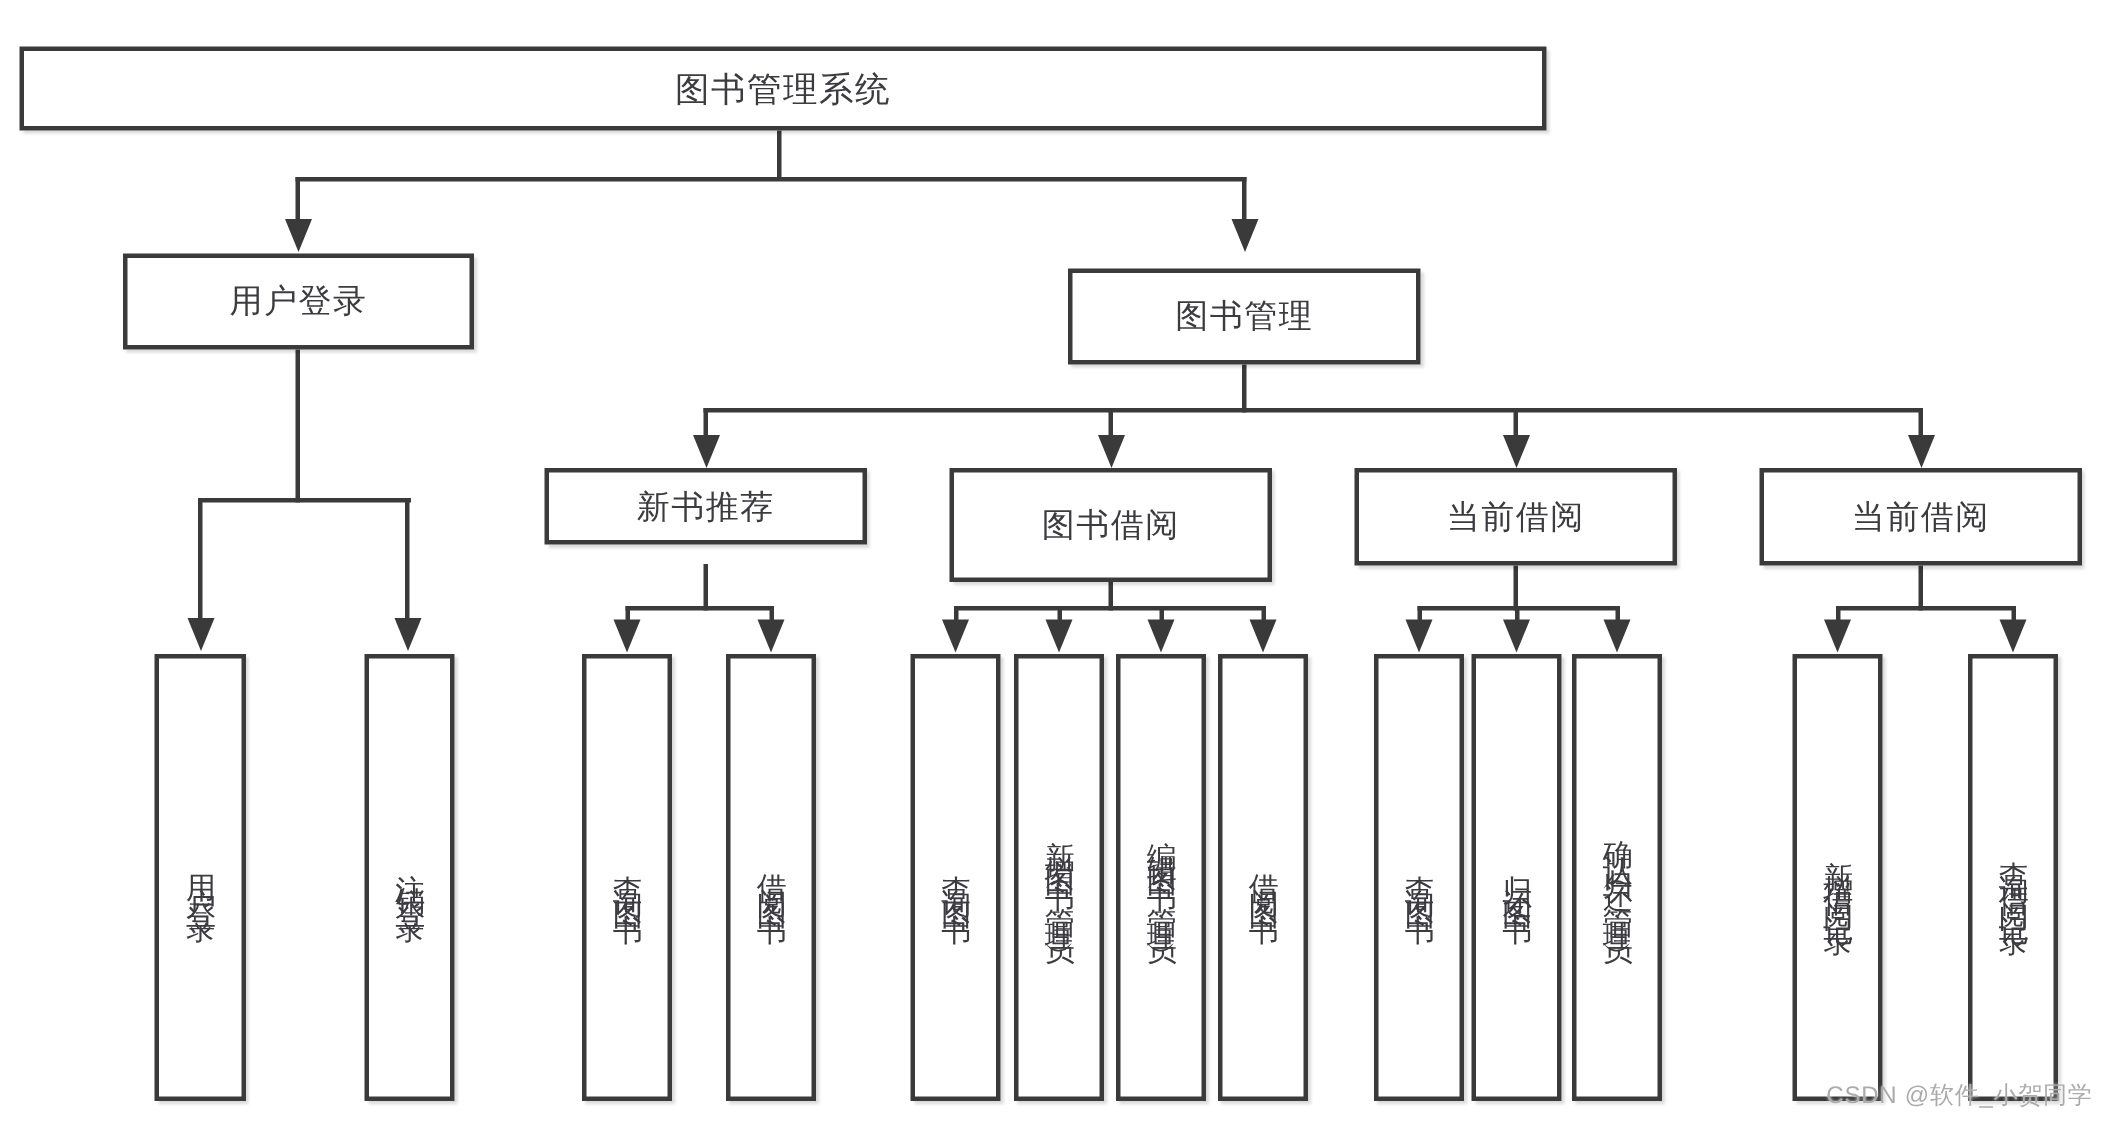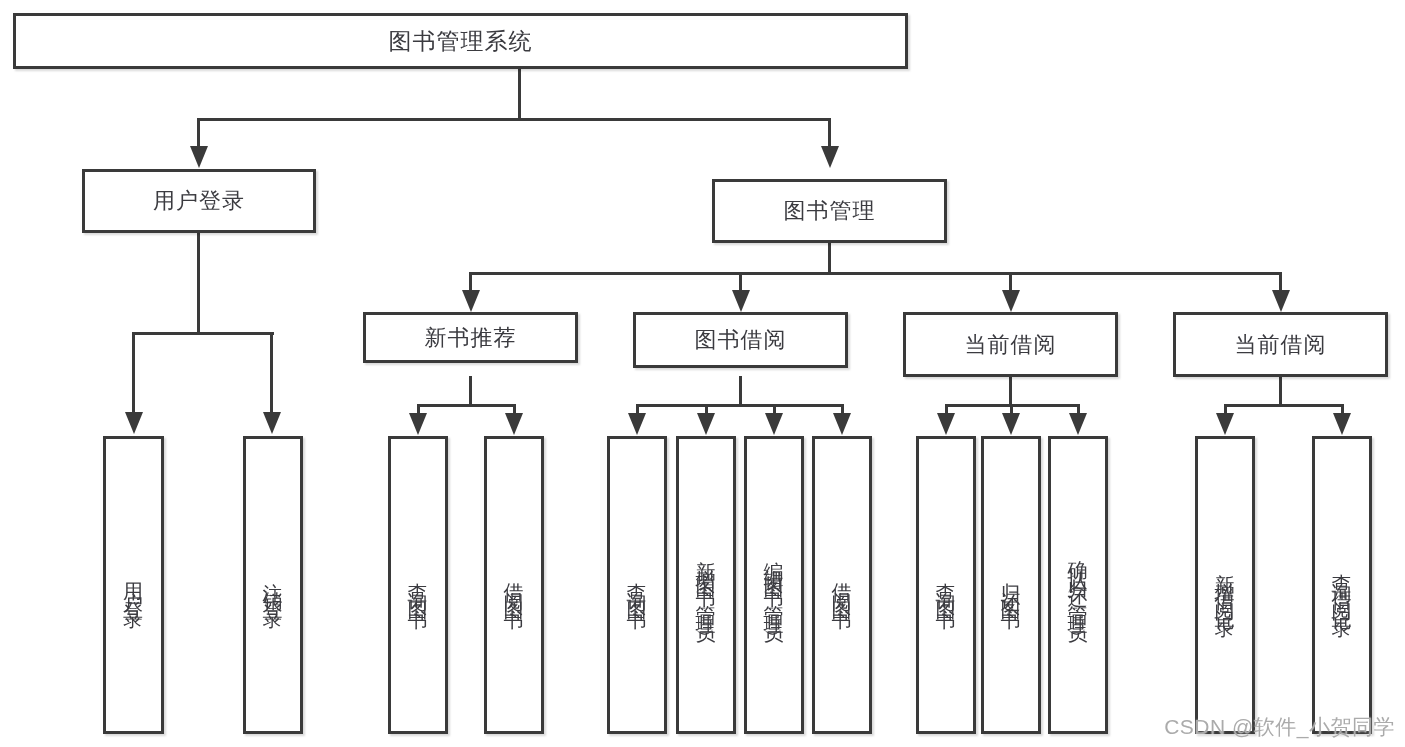--- a/index.html
+++ b/index.html
@@ -33,21 +33,21 @@
   .lh{height:3px;}
   .lv{width:3px;}
   .ah{
     position:absolute;width:0;height:0;z-index:1;
     border:0 solid transparent;
     border-left-width:9px;border-right-width:9px;
     border-top:22px solid var(--line,#3a3a3a);
   }
   .watermark{
     position:absolute;right:10px;bottom:6px;
-    font-size:21px;
+    font-size:16px;
     color:var(--watermark,#ababab);
     z-index:5;
     letter-spacing:0.5px;
     text-shadow:0 0 2px rgba(255,255,255,0.8);
   }
 </style>
 </head>
 <body>
 
 <div class="canvas">
@@ -104,29 +104,29 @@
   <div class="lv" style="left:1077px;top:404px;height:11px"></div>
   <div class="ah" style="left:1069px;top:413px"></div>
 
   <div class="lv" style="left:1279px;top:376px;height:31px"></div>
   <div class="lh" style="left:1224px;top:404px;width:120px"></div>
   <div class="lv" style="left:1224px;top:404px;height:11px"></div>
   <div class="ah" style="left:1216px;top:413px"></div>
   <div class="lv" style="left:1341px;top:404px;height:11px"></div>
   <div class="ah" style="left:1333px;top:413px"></div>
 
-  <div class="box h1" style="left:13px;top:13px;width:895px;height:56px">图书管理系统</div>
+  <div class="box h1" style="left:13px;top:31px;width:1018px;height:56px">图书管理系统</div>
 
   <div class="box h2" style="left:82px;top:169px;width:234px;height:64px">用户登录</div>
 
   <div class="box h2" style="left:712px;top:179px;width:235px;height:64px">图书管理</div>
 
   <div class="box h2" style="left:363px;top:312px;width:215px;height:51px">新书推荐</div>
 
-  <div class="box h2" style="left:633px;top:312px;width:215px;height:56px">图书借阅</div>
+  <div class="box h2" style="left:633px;top:312px;width:215px;height:76px">图书借阅</div>
 
   <div class="box h2" style="left:903px;top:312px;width:215px;height:65px">当前借阅</div>
 
   <div class="box h2" style="left:1173px;top:312px;width:215px;height:65px">当前借阅</div>
 
   <div class="box leaf" style="left:103px;top:436px;width:61px;height:298px">用户登录</div>
   <div class="box leaf" style="left:243px;top:436px;width:60px;height:298px">注销登录</div>
 
   <div class="box leaf" style="left:388px;top:436px;width:60px;height:298px">查询图书</div>
   <div class="box leaf" style="left:484px;top:436px;width:60px;height:298px">借阅图书</div>

